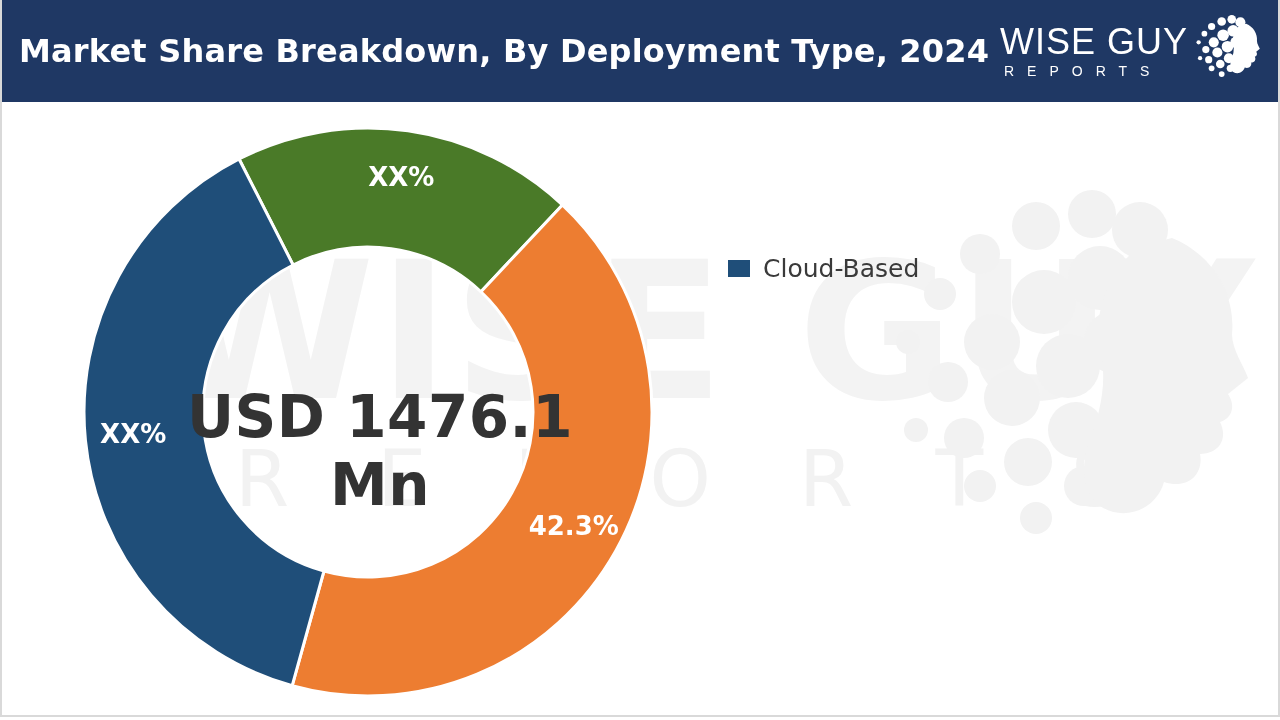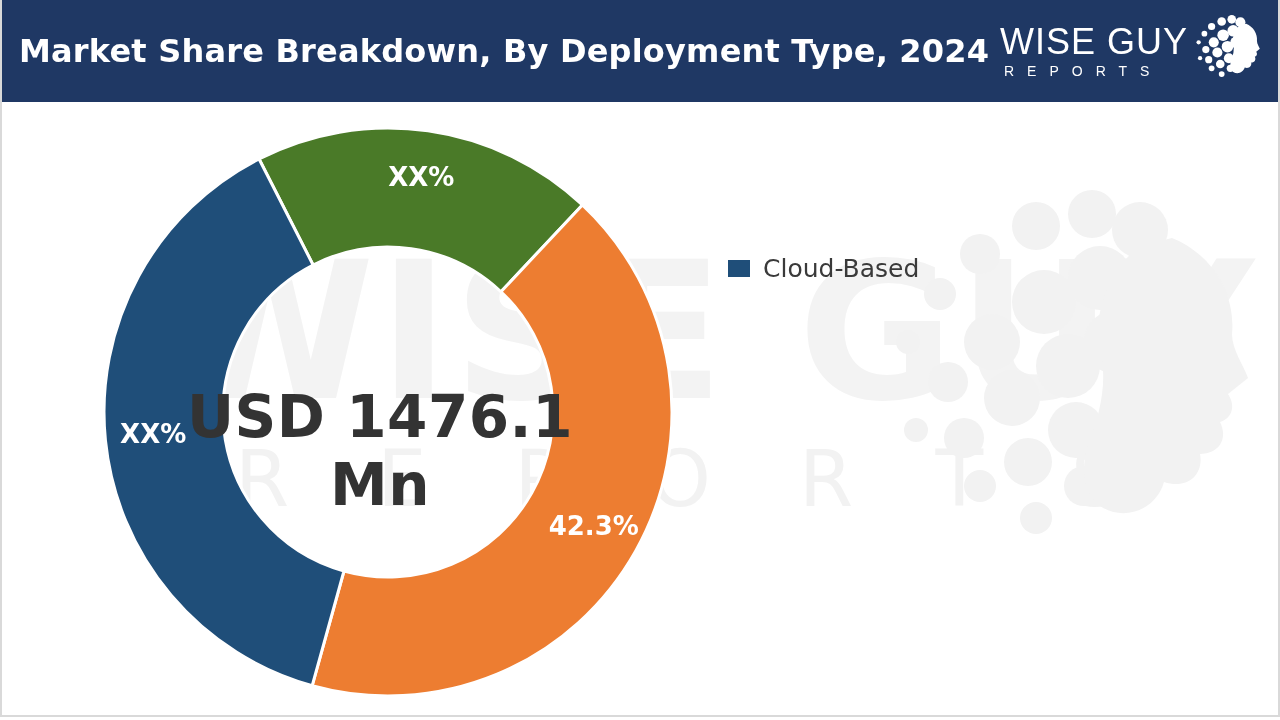--- a/index.html
+++ b/index.html
@@ -42,21 +42,21 @@
     color: #f3f3f3; white-space: nowrap; line-height: 1;
   }
   .wm-line2 {
     left: 235px; top: 440px;
     font-size: 78px; font-weight: 400; letter-spacing: 88px;
     color: #f2f2f2; white-space: nowrap; line-height: 1;
   }
   .wm-face { left: 860px; top: 160px; width: 400px; height: 460px; }
   .wm-face * { fill: #f2f2f2; }
   
-  .donut-wrap { position: absolute; left: 86px; top: 110px; width: 604px; height: 604px; z-index: 1; }
+  .donut-wrap { position: absolute; left: 66px; top: 110px; width: 604px; height: 604px; z-index: 1; }
   .center-label {
     position: absolute; left: 180px; top: 383px; width: 400px;
     text-align: center; font-size: 58px; font-weight: bold; color: #333333;
     z-index: 2; letter-spacing: 0.5px;
   }
   .slice-label {
     font-size: 26px; font-weight: bold; fill: #ffffff;
     text-anchor: middle; dominant-baseline: middle;
   }
   

